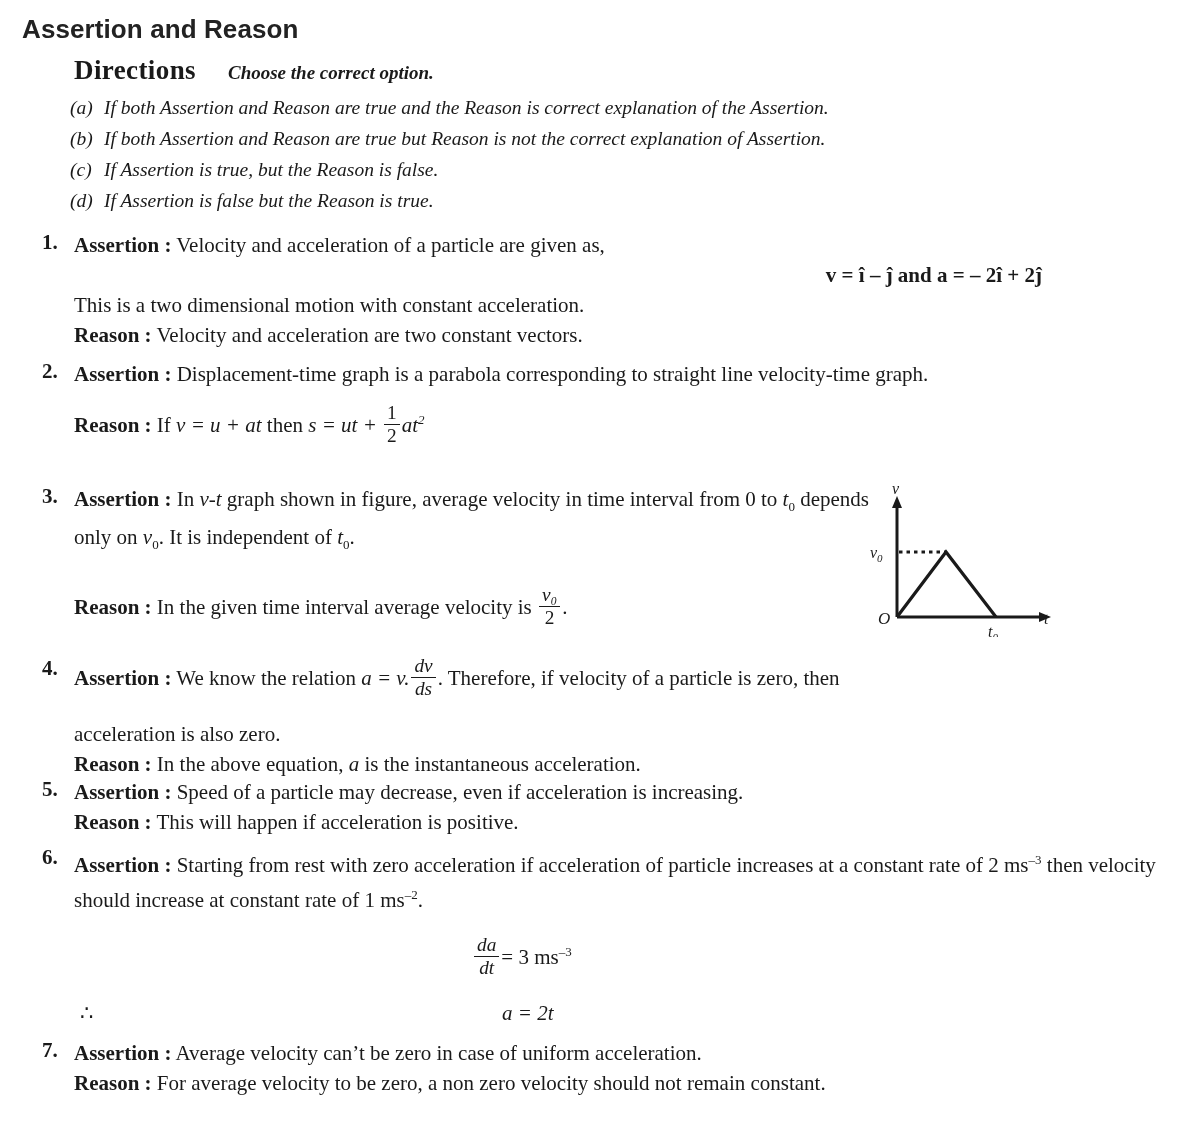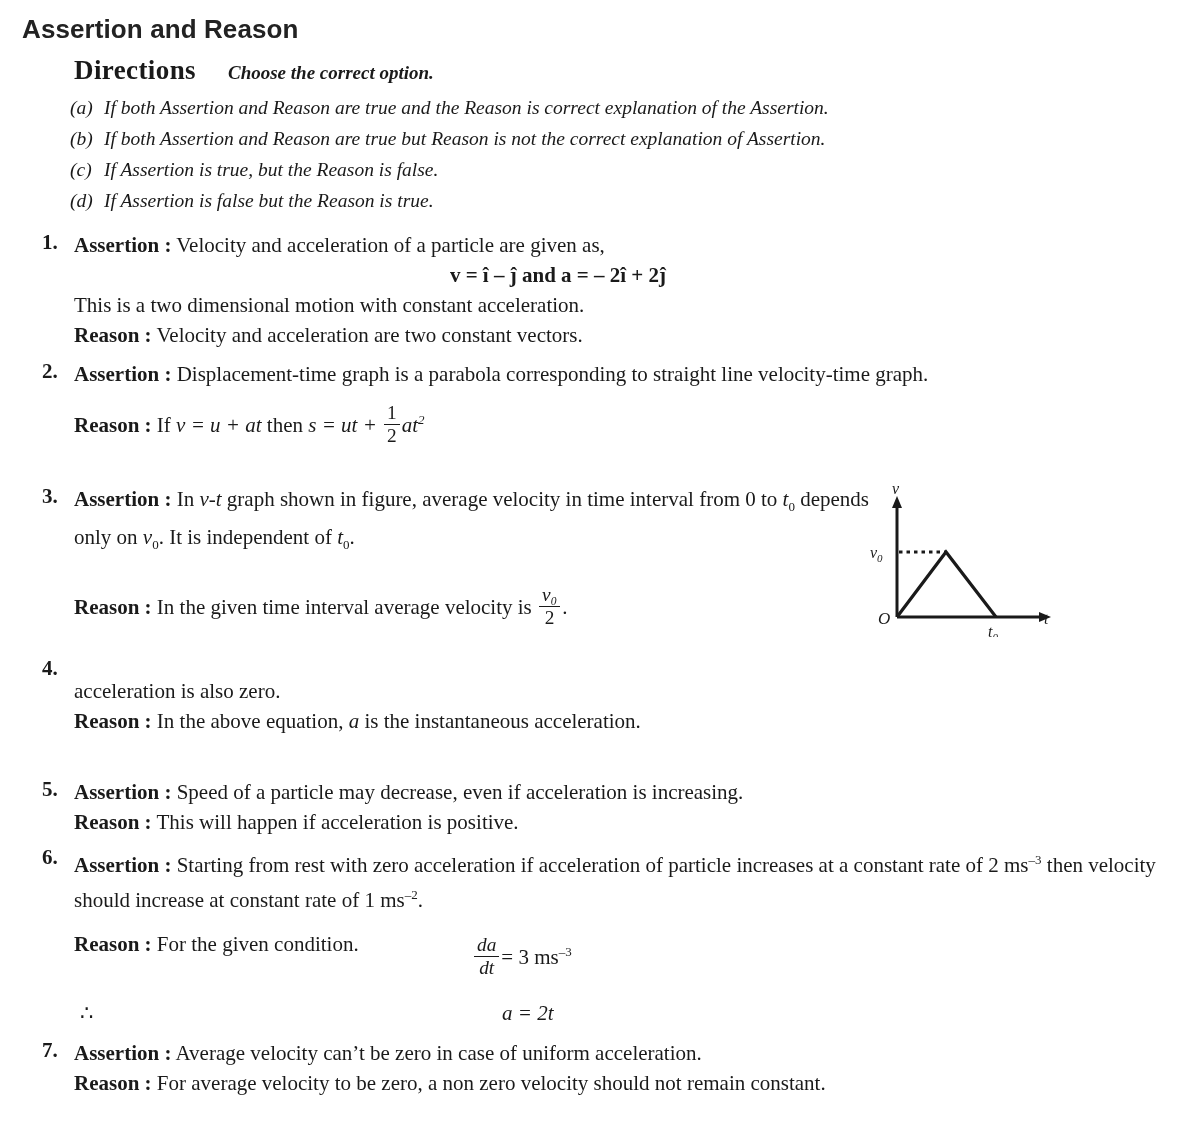--- a/index.html
+++ b/index.html
@@ -102,21 +102,21 @@
   .lbl {
     font-weight: bold;
     margin-top: 28px;
   }
   .line { display: block; }
   .ital { font-style: italic; }
 
   
   .eq-center {
     display: block;
-    text-align: center;
+    text-align: right;
     font-weight: bold;
     font-size: 21px;
   }
 
   
   .frac {
     display: inline-block;
     vertical-align: -0.52em;
     text-align: center;
     font-size: 0.92em;
@@ -258,20 +258,24 @@
       <text x="182" y="142" font-family="Liberation Serif, serif" font-style="italic" font-size="16" fill="#1a1a1a">t</text>
       <text x="8" y="76" font-family="Liberation Serif, serif" font-style="italic" font-size="16" fill="#1a1a1a">v<tspan font-size="11" dy="4">0</tspan></text>
       <text x="16" y="142" font-family="Liberation Serif, serif" font-style="italic" font-size="17" fill="#1a1a1a">O</text>
       <text x="126" y="155" font-family="Liberation Serif, serif" font-style="italic" font-size="16" fill="#1a1a1a">t<tspan font-size="11" dy="4">0</tspan></text>
     </svg>
   </div>
 
   <div class="q" style="top:656px; width:1105px;">
     <span class="q-num">4.</span>
     <div class="q-body">
+      <span class="line">
+        <span class="lbl">Assertion :</span>
+        <span>We know the relation </span><span class="ital">a = v.</span><span class="frac"><span class="num ital">dv</span><span class="den ital">ds</span></span><span>. Therefore, if velocity of a particle is zero, then</span>
+      </span>
       <span class="line" style="margin-top:20px;">acceleration is also zero.</span>
       <span class="line">
         <span class="lbl">Reason :</span>
         <span>In the above equation, </span><span class="ital">a</span><span> is the instantaneous acceleration.</span>
       </span>
     </div>
   </div>
 
   <div class="q" style="top:777px; width:1090px;">
     <span class="q-num">5.</span>
@@ -286,24 +290,20 @@
       </span>
     </div>
   </div>
 
   <div class="q" style="top:845px; width:1115px;">
     <span class="q-num">6.</span>
     <div class="q-body">
       <span class="line">
         <span class="lbl">Assertion :</span>
         <span>Starting from rest with zero acceleration if acceleration of particle increases at a constant rate of 2 ms</span><sup class="sm">–3</sup><span> then velocity should increase at constant rate of  1 ms</span><sup class="sm">–2</sup><span>.</span>
-      </span>
-      <span class="line" style="margin-top:14px;">
-        <span class="lbl">Reason :</span>
-        <span>For the given condition.</span>
       </span>
     </div>
   </div>
 
   <div class="deriv" style="top:935px; height:100px;">
     <span class="expr" style="top:0;">
       <span class="frac"><span class="num ital">da</span><span class="den ital">dt</span></span><span>= 3 ms</span><sup class="sm">–3</sup>
     </span>
     <span class="therefore" style="top:66px;">∴</span>
     <span class="expr ital" style="top:66px; left:460px;">a = 2t</span>

